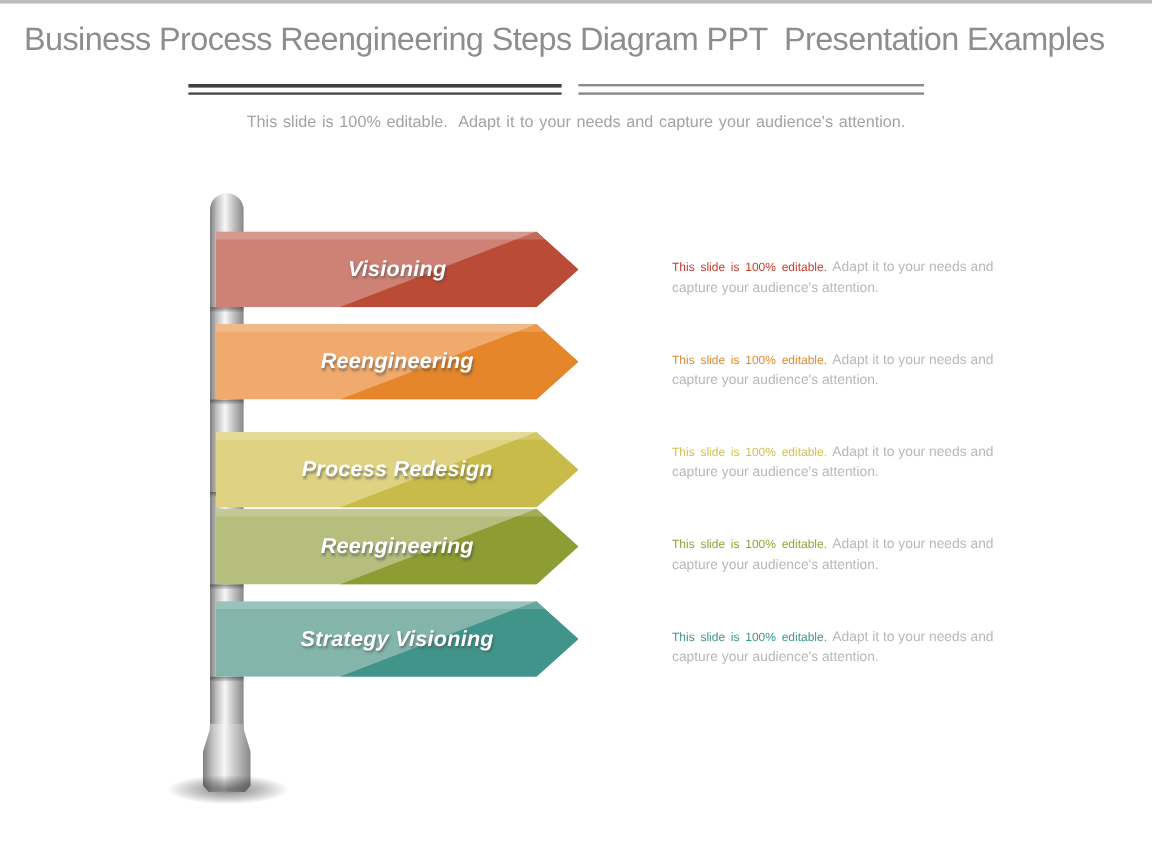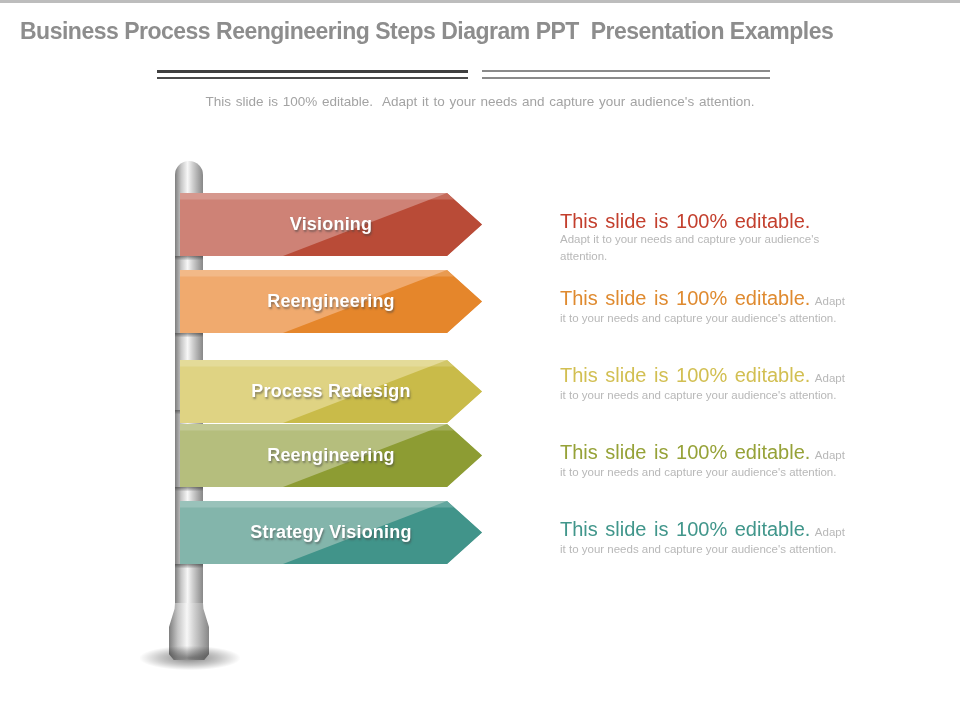--- a/index.html
+++ b/index.html
@@ -4,22 +4,22 @@
 <style>
   html,body{margin:0;padding:0;background:#ffffff;}
   .slide{
     position:relative;width:960px;height:720px;overflow:hidden;
     background:#ffffff;border-top:3px solid #bdbdbd;
     font-family:"Liberation Sans",sans-serif;
   }
   
   .title{
     position:absolute;left:20px;top:15px;width:930px;
-    font-size:23px;letter-spacing:-0.5px;color:#8d8d8d;
-    white-space:pre;font-weight:700;
+    font-size:27px;letter-spacing:-0.5px;color:#8d8d8d;
+    white-space:pre;font-weight:400;
   }
   .divider{position:absolute;top:67px;height:9px;box-sizing:border-box;}
   .divider-left{left:157px;width:311px;border-top:3px solid #3f3f3f;border-bottom:2px solid #4a4a4a;}
   .divider-right{left:482px;width:288px;border-top:2px solid #8a8a8a;border-bottom:2px solid #8a8a8a;}
   .subtitle{
     position:absolute;left:0;top:91px;width:960px;text-align:center;
     font-size:13.5px;color:#a3a3a3;white-space:pre;word-spacing:1px;
   }
   
   .pole{
@@ -33,34 +33,34 @@
   }
   .pole-base{
     position:absolute;left:169px;top:600px;width:40px;height:57px;
     background:linear-gradient(to right,#7e7e7e 0%,#c6c6c6 22%,#f7f7f7 45%,#d2d2d2 62%,#878787 100%);
     clip-path:polygon(15% 0%,85% 0%,86% 10%,100% 42%,100% 90%,88% 100%,12% 100%,0% 90%,0% 42%,14% 10%);
   }
   .pole-shadow{
     position:absolute;left:140px;top:643px;width:100px;height:24px;
     background:radial-gradient(ellipse at center,rgba(0,0,0,0.48) 0%,rgba(0,0,0,0.22) 42%,rgba(0,0,0,0) 72%);
   }
-  .arrow{position:absolute;left:180px;width:302px;height:62px;}
+  .arrow{position:absolute;left:180px;width:302px;height:62px;font-style:italic;}
   .arrow svg{position:absolute;left:0;top:0;display:block;}
   .arrow-label{
     position:absolute;left:0;top:0;width:302px;height:63px;
     display:flex;align-items:center;justify-content:center;
     color:#ffffff;font-size:18px;font-weight:700;letter-spacing:0.2px;
     text-shadow:1px 2px 2px rgba(70,70,70,0.55);
   }
   
   .desc{
     position:absolute;left:560px;width:292px;line-height:15px;
   }
   .desc-first{width:272px;}
-  .desc .hl{font-size:20px;word-spacing:2px;margin-top:45px;}
+  .desc .hl{font-size:10px;word-spacing:2px;margin-top:45px;}
   .desc .rest{font-size:11.5px;color:#b8b8b8;}
 </style>
 </head>
 <body>
 
 <div class="slide">
 
   <div class="title">Business Process Reengineering Steps Diagram PPT  Presentation Examples</div>
 
   <div class="divider divider-left"></div>

